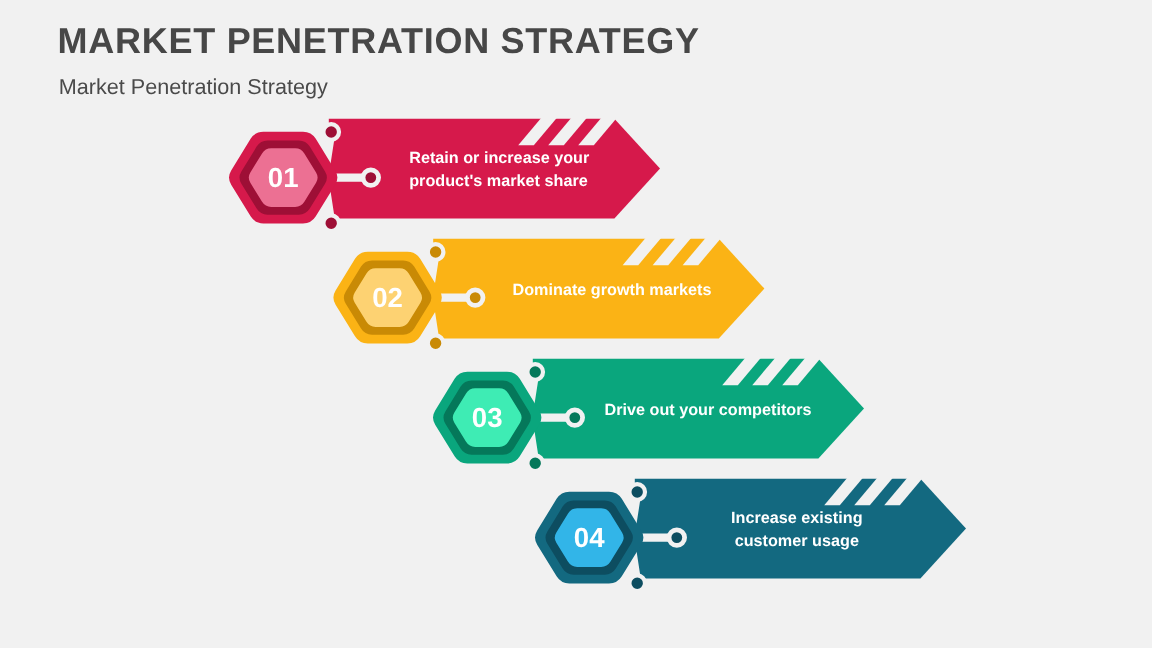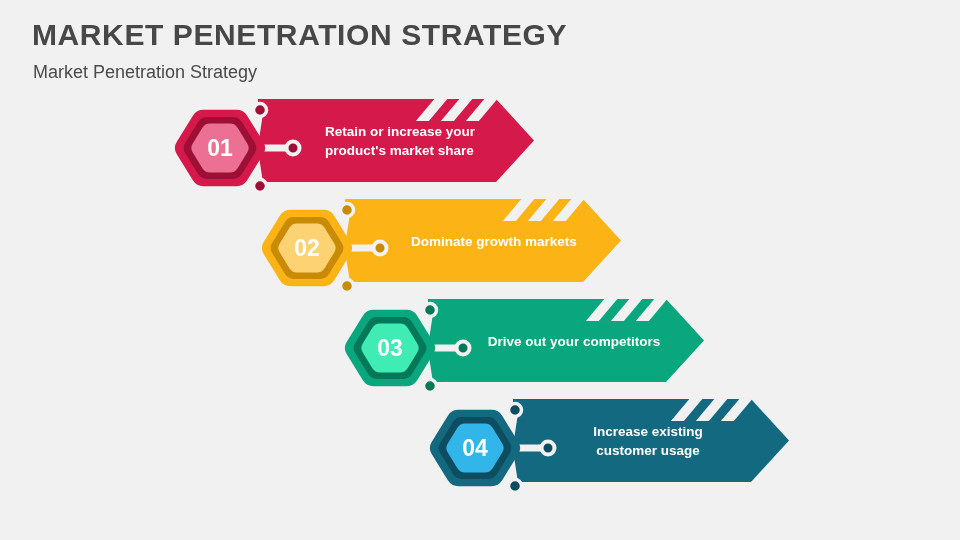--- a/index.html
+++ b/index.html
@@ -10,21 +10,21 @@
   body {
     width: 960px;
     height: 540px;
     background: #f1f1f1;
     font-family: "Liberation Sans", sans-serif;
     overflow: hidden;
     position: relative;
   }
   #slide {
     position: absolute;
-    left: 0; top: 0;
+    left: 16px; top: 0;
     width: 868px;
     height: 540px;
     background: #f1f1f1;
   }
   #title {
     position: absolute;
     left: 32px;
     top: 18px;
     font-size: 30px;
     font-weight: bold;

